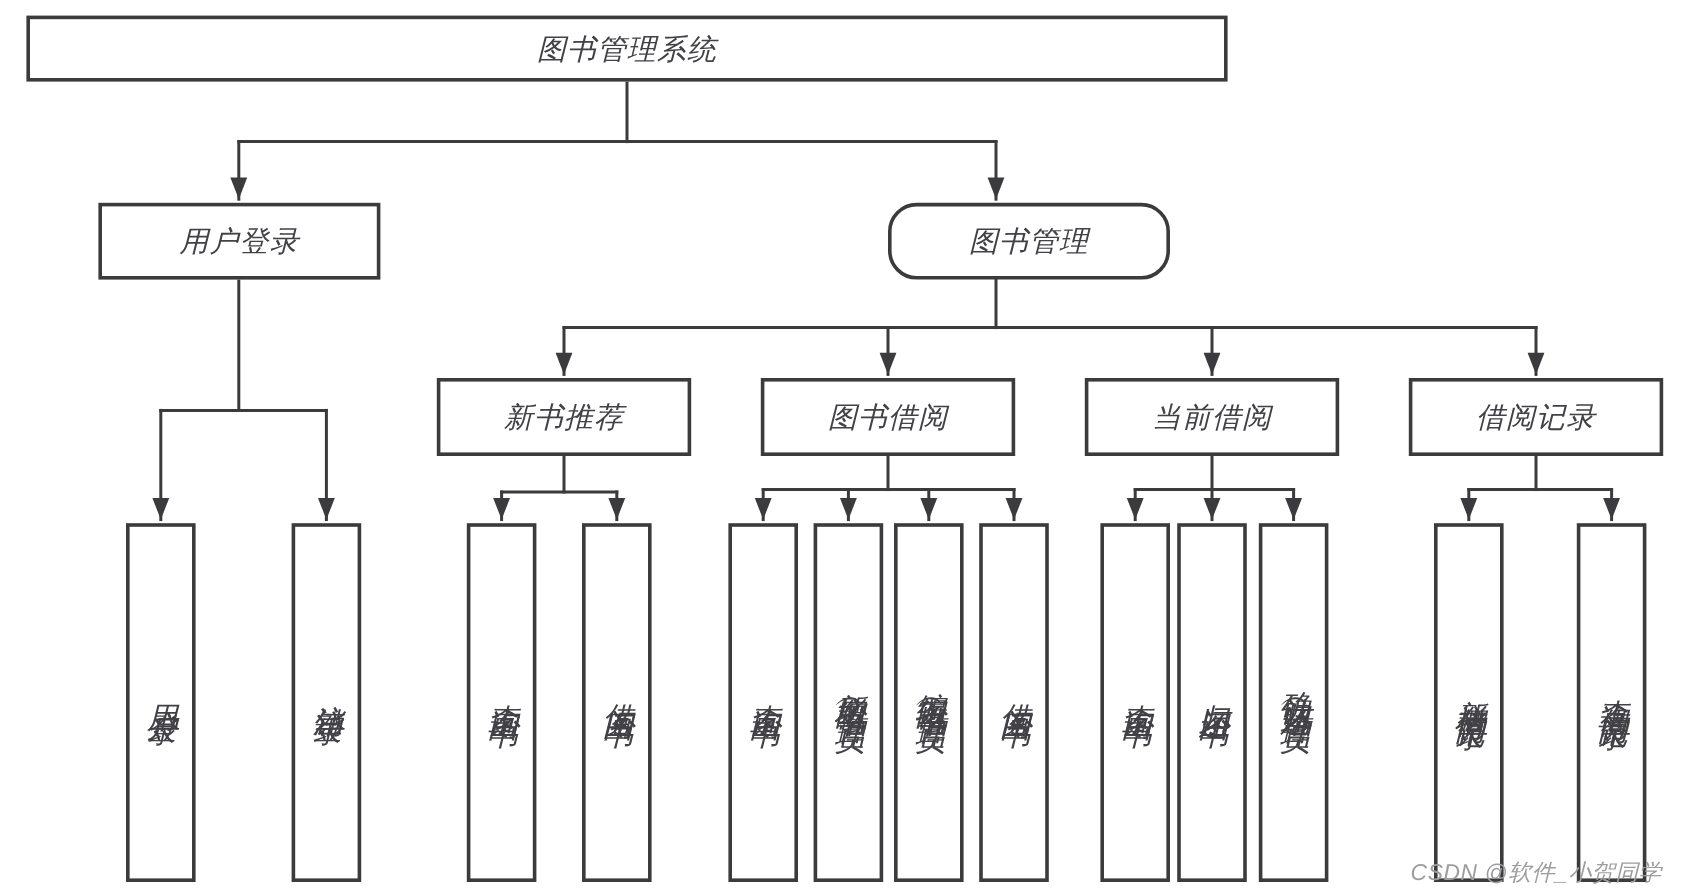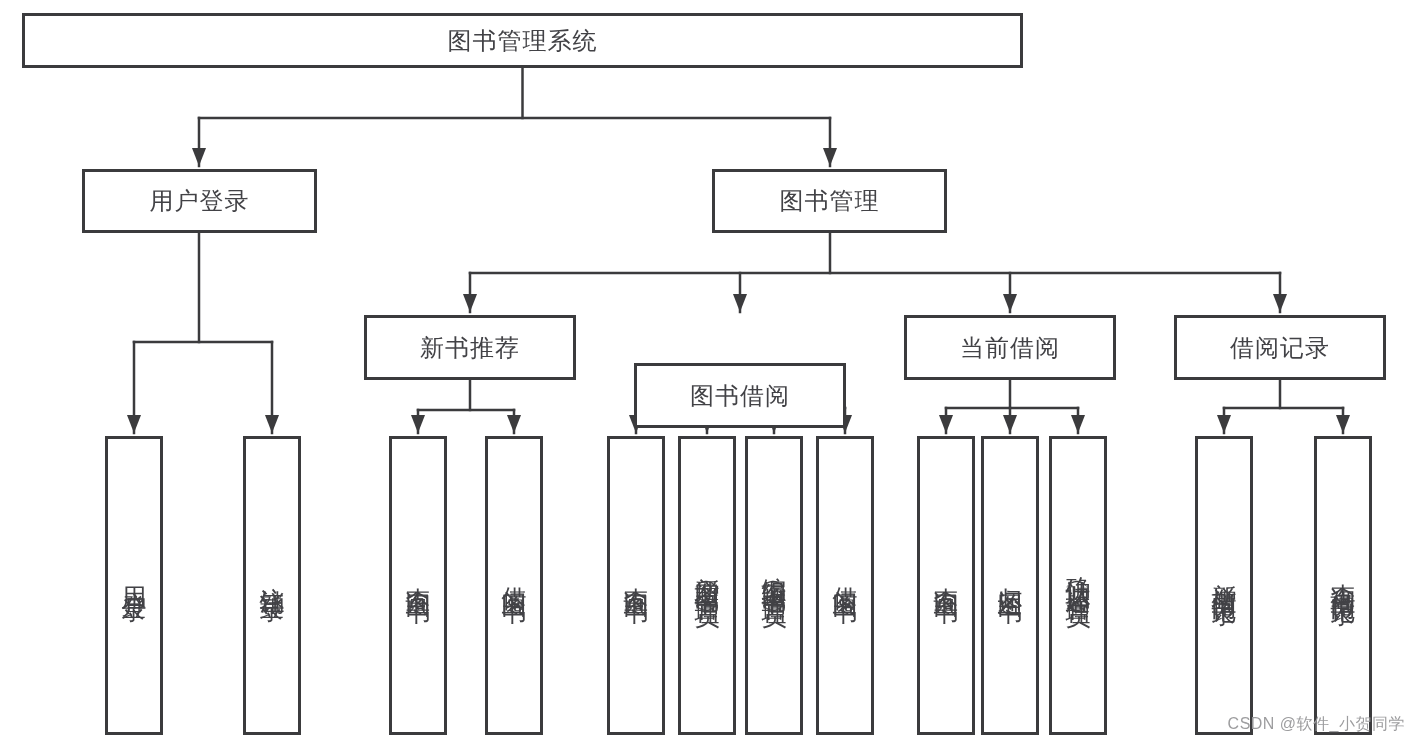--- a/index.html
+++ b/index.html
@@ -15,60 +15,62 @@
   .node{
     position:absolute;
     box-sizing:border-box;
     background:#ffffff;
     border:3px solid #3b3b3d;
     display:flex;
     align-items:center;
     justify-content:center;
     color:#424246;
     z-index:2;
+    font-style:italic;
   }
   .hnode{
     font-size:24px;
     letter-spacing:1px;
     white-space:nowrap;
   }
   .root{left:22px;top:13px;width:1001px;height:55px;}
   .l2{width:235px;height:64px;top:169px;}
   .l2.user{left:82px;}
-  .l2.mgmt{left:712px;}
+  .l2.mgmt{left:740px;border-radius:24px;}
   .l3{width:212px;height:65px;top:315px;}
   .l3.p1{left:364px;text-align:right;}
-  .l3.p2{left:634px;margin-top:48px;}
+  .l3.p2{left:634px;}
   .l3.p3{left:904px;}
   .l3.p4{left:1174px;}
   .vnode{
     width:58px;height:299px;top:436px;
     writing-mode:vertical-rl;
     text-orientation:mixed;
     font-size:25px;
     letter-spacing:4px;
     line-height:1;
     padding-bottom:22px;
   }
   .x1{left:105px;}  .x2{left:243px;}
   .x3{left:389px;}  .x4{left:485px;}
   .x5{left:607px;}  .x6{left:678px;}
   .x7{left:745px;}  .x8{left:816px;}
   .x9{left:917px;}  .x10{left:981px;}
   .x11{left:1049px;}
   .x12{left:1195px;} .x13{left:1314px;}
   #watermark{
     position:absolute;
-    right:0;
+    right:20px;
     top:714px;
     z-index:3;
-    font-size:16px;
+    font-size:19px;
     color:#9d9d9f;
     letter-spacing:0.5px;
     white-space:nowrap;
+    font-style:italic;
   }
 </style>
 </head>
 <body>
 
 <div id="stage">
 
   <svg id="wires" width="1405" height="747" viewBox="0 0 1405 747" xmlns="http://www.w3.org/2000/svg">
     <defs>
       <marker id="arr" viewBox="0 0 10 10" refX="10" refY="5" markerWidth="9" markerHeight="7.2" orient="auto">

